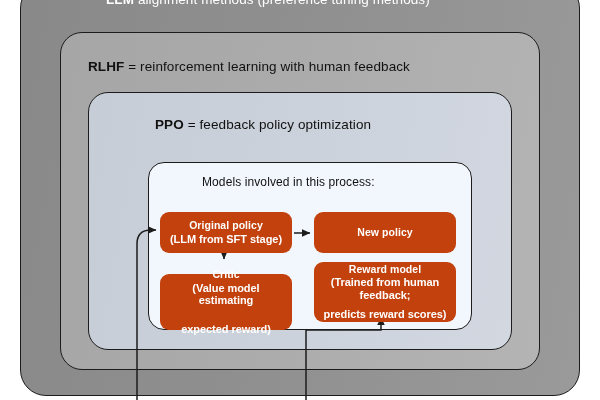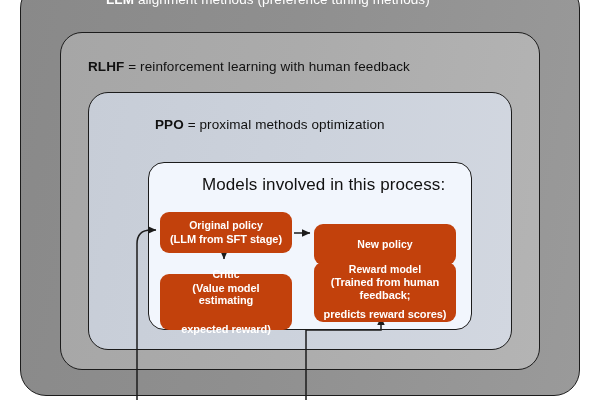--- a/index.html
+++ b/index.html
@@ -82,21 +82,21 @@
   }
 
   #ppo-text {
     left: 155px;
     top: 117px;
   }
 
   #models-caption {
     left: 202px;
     top: 175px;
-    font-size: 17px;
+    font-size: 12px;
     font-weight: normal;
   }
 
   
   .model-box {
     position: absolute;
     box-sizing: border-box;
     background: #c2410c;
     border-radius: 9px;
     color: #ffffff;
@@ -121,21 +121,21 @@
   }
 
   #box-original-policy {
     left: 160px;
     top: 212px;
     width: 132px;
     height: 41px;
   }
   #box-new-policy {
     left: 314px;
-    top: 224px;
+    top: 212px;
     width: 142px;
     height: 41px;
   }
   #box-critic {
     left: 160px;
     top: 274px;
     width: 132px;
     height: 56px;
   }
   #box-reward-model {
@@ -165,21 +165,21 @@
   <div class="box" id="rlhf-box"></div>
 
   <div class="box" id="ppo-box"></div>
 
   <div class="box" id="models-box"></div>
 
   <div class="heading" id="title-text"><b>LLM</b><span> alignment methods (preference tuning methods)</span></div>
 
   <div class="heading" id="rlhf-text"><b>RLHF</b><span> = reinforcement learning with human feedback</span></div>
 
-  <div class="heading" id="ppo-text"><b>PPO</b><span> = proximal methods optimization</span></div>
+  <div class="heading" id="ppo-text"><b>PPO</b><span> = feedback policy optimization</span></div>
 
   <div class="heading" id="models-caption">Models involved in this process:</div>
 
   <svg id="connectors" viewBox="0 0 600 400" xmlns="http://www.w3.org/2000/svg">
     <defs>
       <marker id="arrowhead" markerWidth="7" markerHeight="7" refX="5.6" refY="2.6" orient="auto" markerUnits="strokeWidth">
         <path d="M0,0 L5.8,2.6 L0,5.2 Z" fill="#1c1c1c"></path>
       </marker>
     </defs>
 

